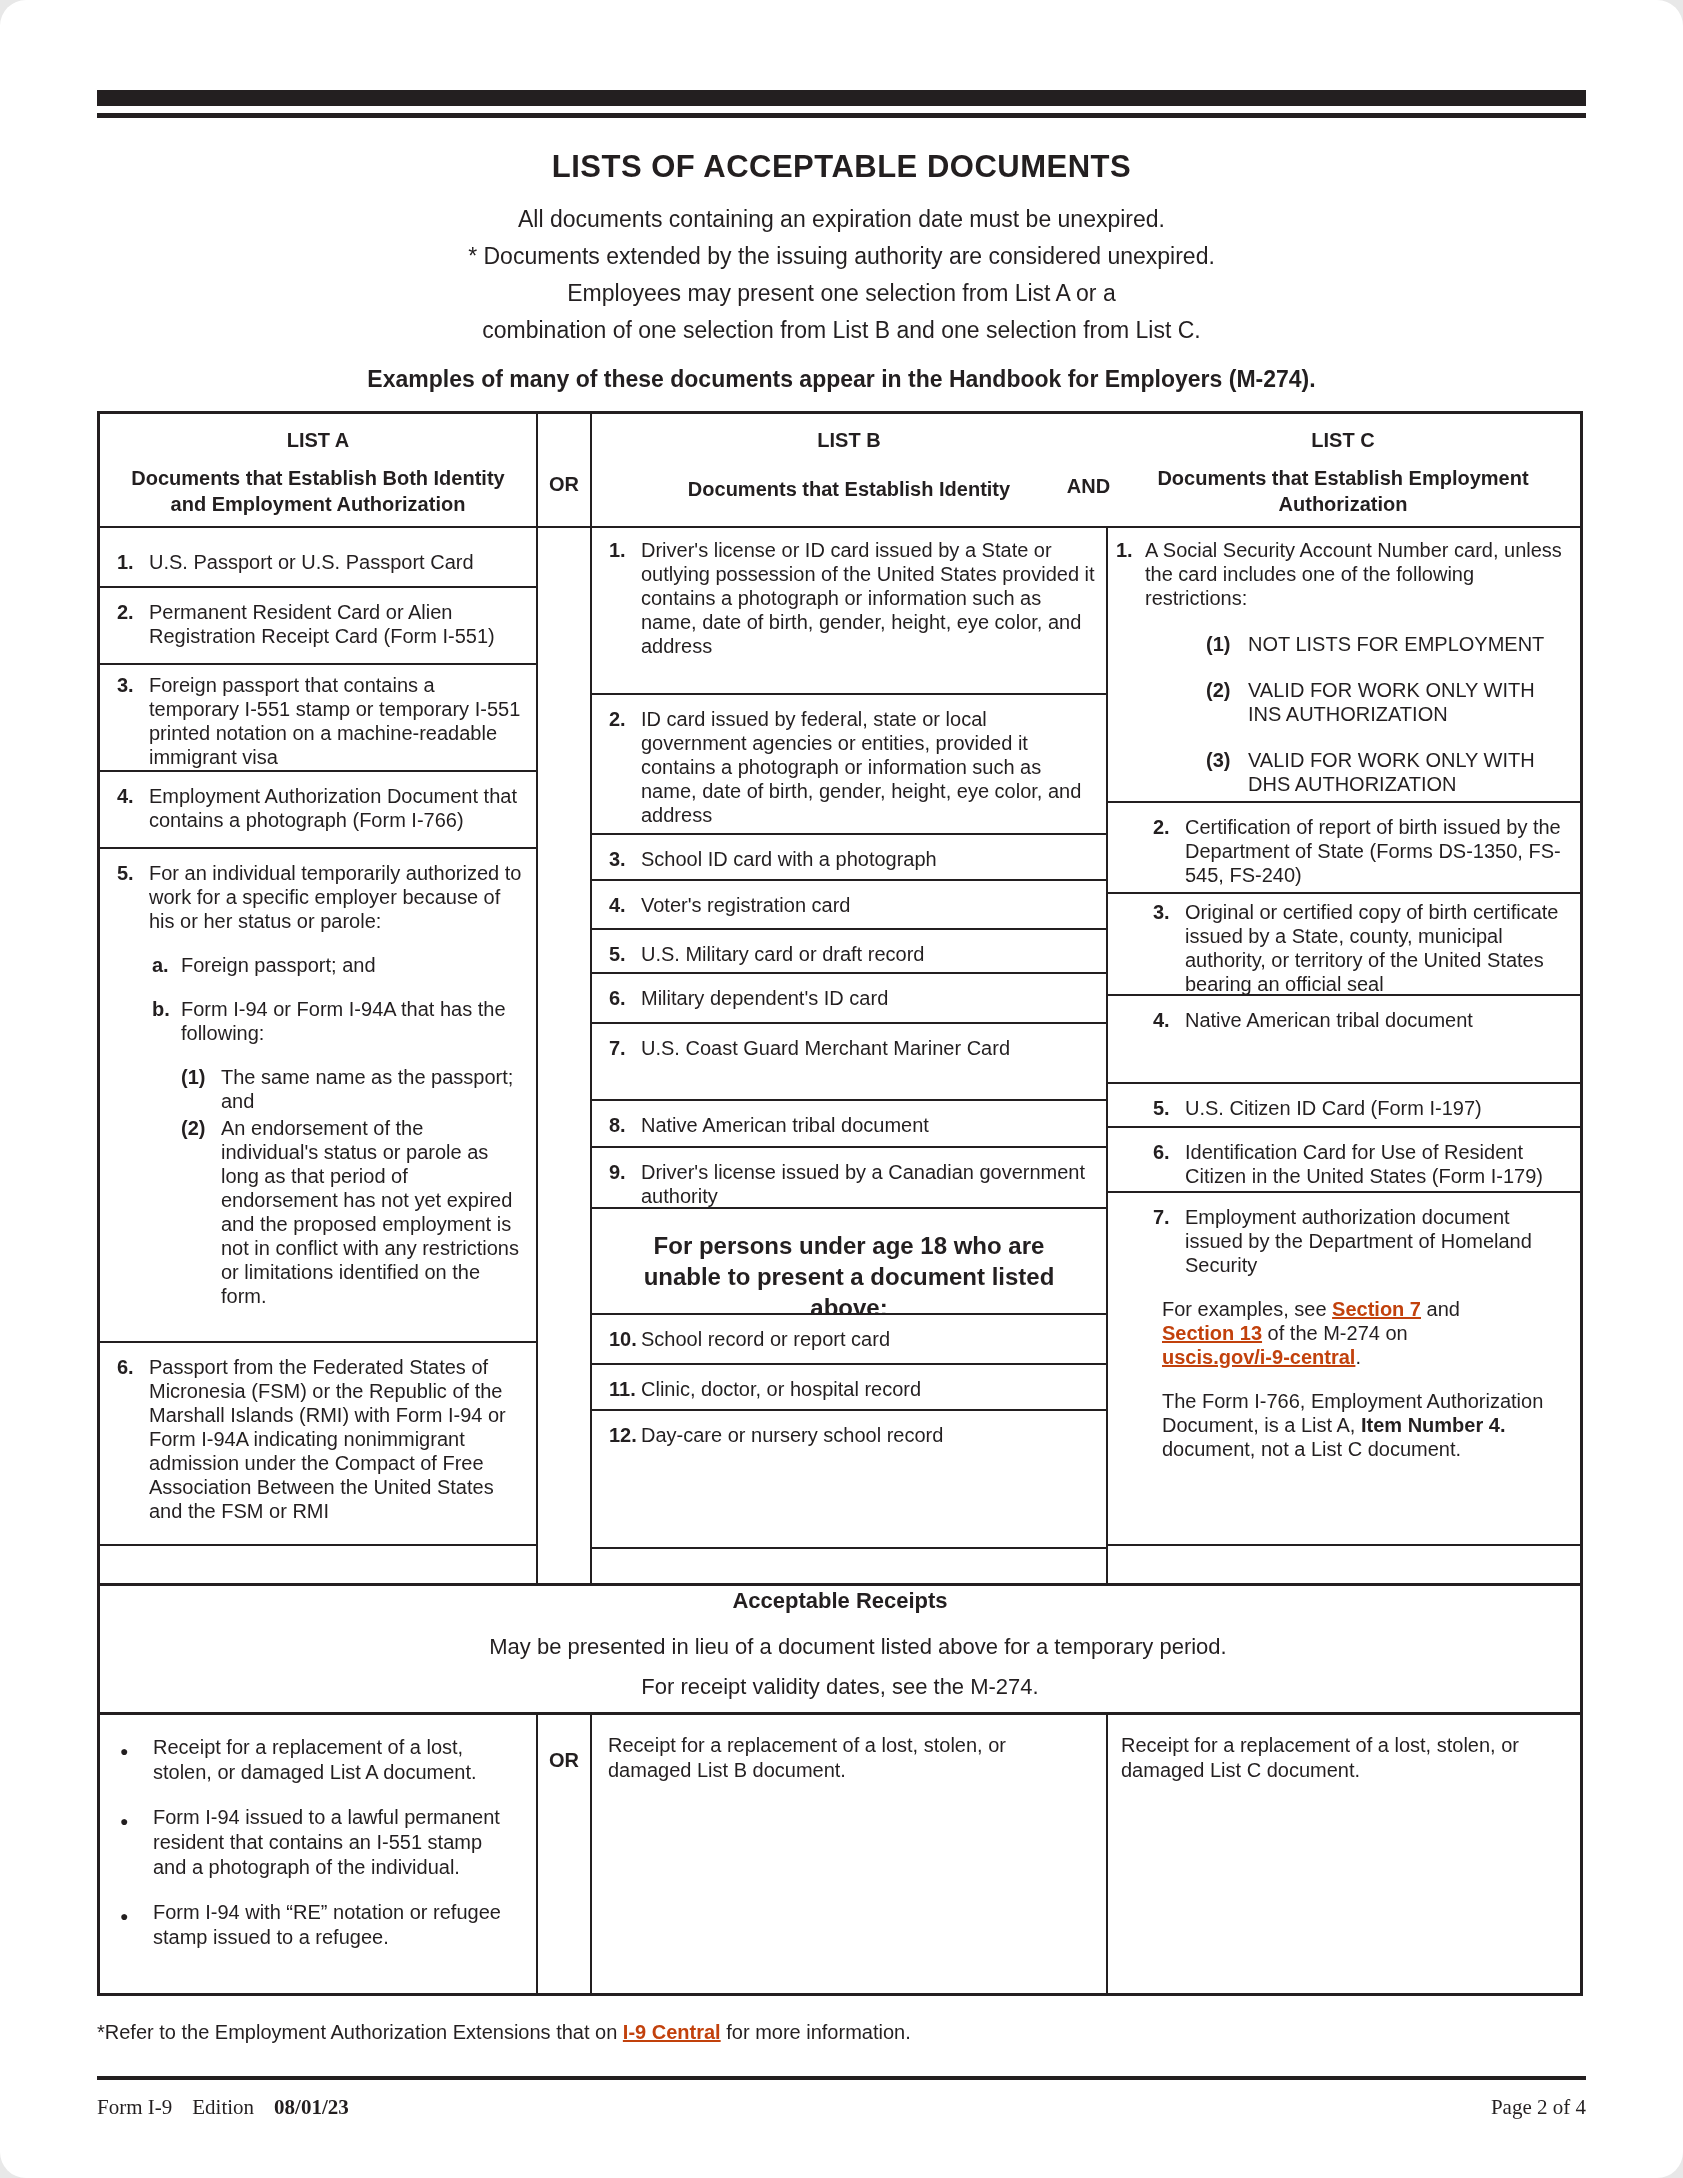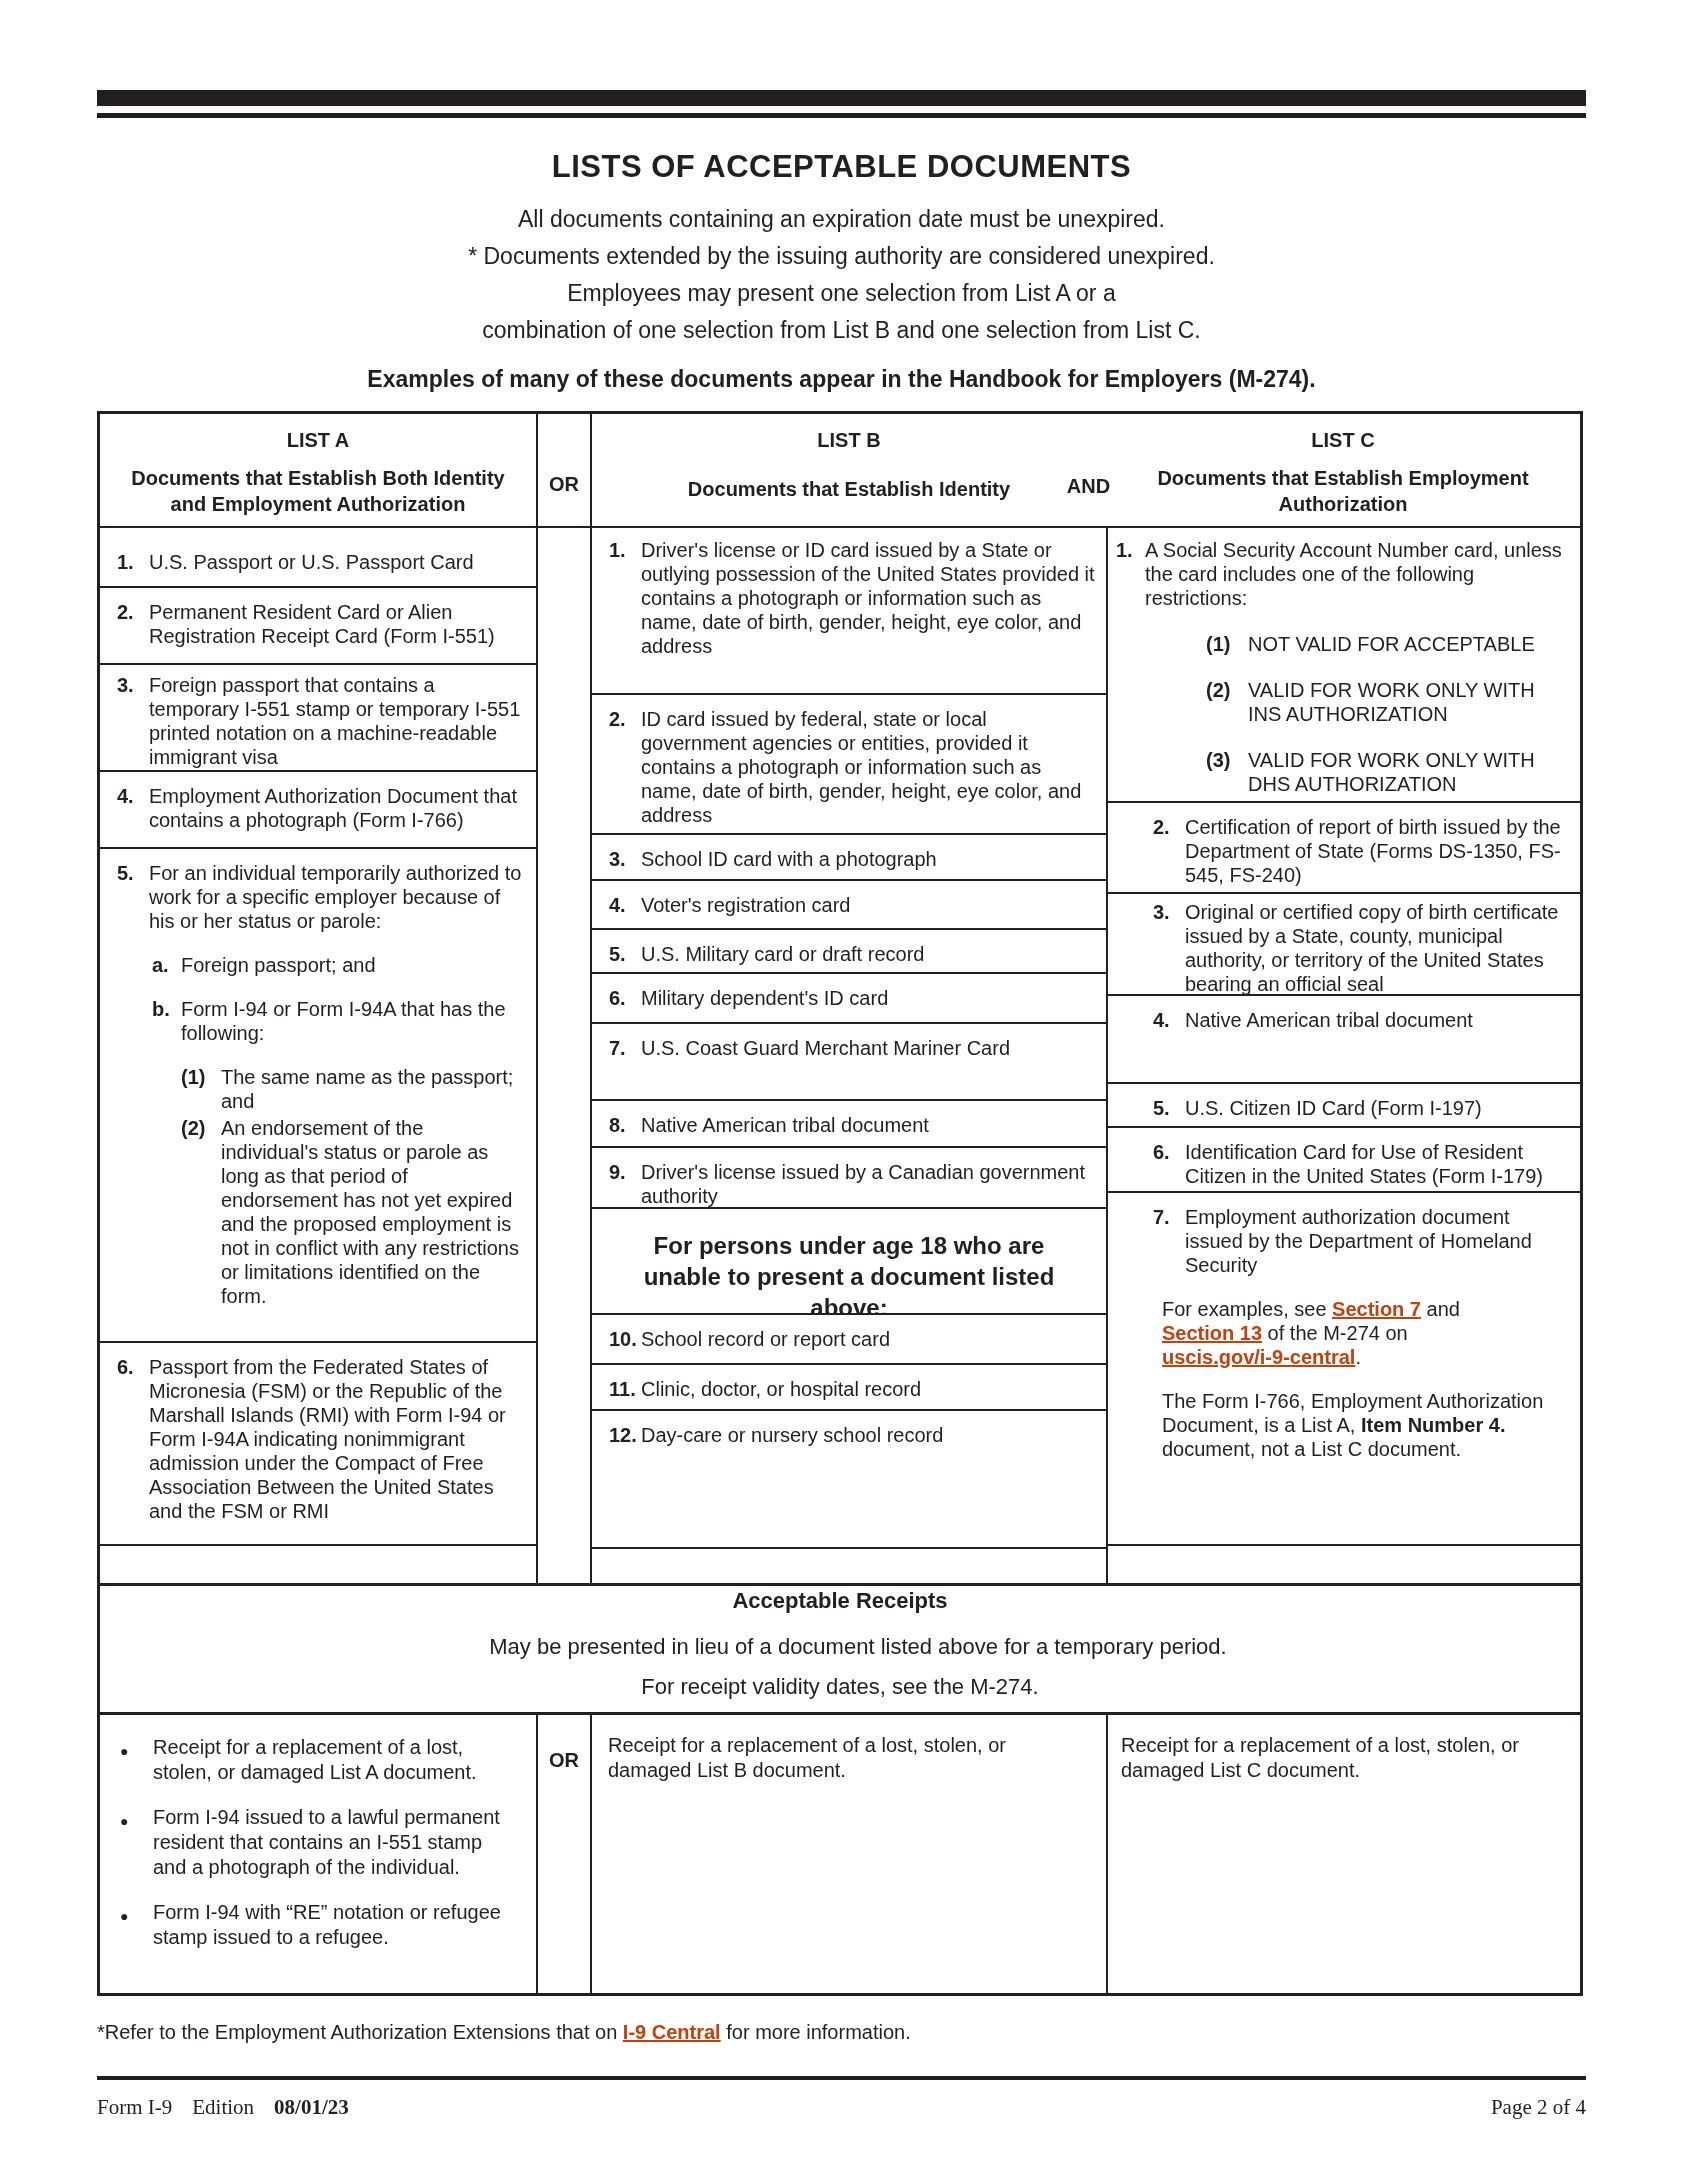--- a/index.html
+++ b/index.html
@@ -1,17 +1,17 @@
 <!DOCTYPE html>
 <html><head>
 <meta charset="utf-8">
 <style>
   html,body{margin:0;padding:0;background:#e8e8e8;}
   .page{position:relative;width:1683px;height:2178px;background:#ffffff;
-        font-family:"Liberation Sans",sans-serif;color:#231f20;overflow:hidden;}
+        font-family:"Liberation Sans",sans-serif;color:#231f20;overflow:hidden;border-radius:26px;}
   .bar-thick{position:absolute;left:97px;top:90px;width:1489px;height:16px;background:#231f20;}
   .bar-thin{position:absolute;left:97px;top:113px;width:1489px;height:5px;background:#231f20;}
   .title{position:absolute;left:0;top:149px;width:100%;text-align:center;
          font-size:31px;font-weight:bold;margin:0;letter-spacing:0.5px;}
   .notes{position:absolute;left:0;top:201px;width:100%;text-align:center;
          font-size:23px;line-height:37px;}
   .examples{position:absolute;left:0;top:366px;width:100%;text-align:center;
             font-size:23px;font-weight:bold;}
 
   .doc-table{position:absolute;left:97px;top:411px;width:1486px;height:1585px;
@@ -264,21 +264,21 @@
     </div>
 
     <div class="col col-c">
       <div class="cell" style="height:277px">
         <div class="li first">
             <span class="n">1.</span>
             <span class="t">A Social Security Account Number card, unless the card includes one of the following restrictions:</span>
           </div>
         <div class="li restr">
             <span class="n">(1)</span>
-            <span class="t">NOT VALID FOR ACCEPTABLE</span>
+            <span class="t">NOT LISTS FOR EMPLOYMENT</span>
           </div>
         <div class="li restr">
             <span class="n">(2)</span>
             <span class="t">VALID FOR WORK ONLY WITH INS AUTHORIZATION</span>
           </div>
         <div class="li restr">
             <span class="n">(3)</span>
             <span class="t">VALID FOR WORK ONLY WITH DHS AUTHORIZATION</span>
           </div>
       </div>

